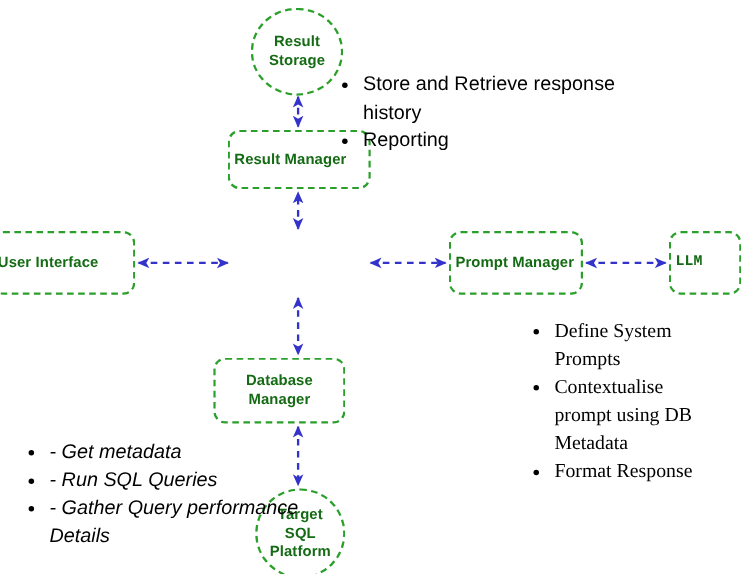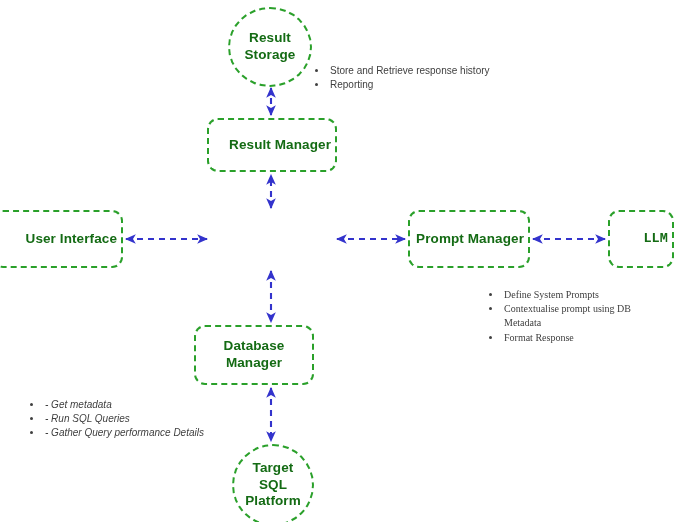--- a/index.html
+++ b/index.html
@@ -19,40 +19,40 @@
   }
   
   .node {
     position: absolute;
     box-sizing: border-box;
     border: 2px dashed #2aa02a;
     border-radius: 11px;
     background: #ffffff;
     display: flex;
     align-items: center;
-    justify-content: flex-end;
+    justify-content: flex-start;
     color: #146b14;
     font-weight: bold;
     font-size: 13.5px;
     letter-spacing: .1px;
     text-align: center;
     line-height: 1.25;
   }
   .node.circle {
     border-radius: 50%;
   }
   .node-label {
     display: block;
     padding: 0 4px;
   }
   
   .note {
     position: absolute;
-    font-size: 10px;
-    color: #404040;
+    font-size: 18px;
+    color: #000000;
     line-height: 1.42;
   }
   .note ul {
     margin: 0;
     padding: 0 0 0 15px;
     list-style: disc;
   }
   .note li {
     margin: 0;
     padding-left: 2px;

